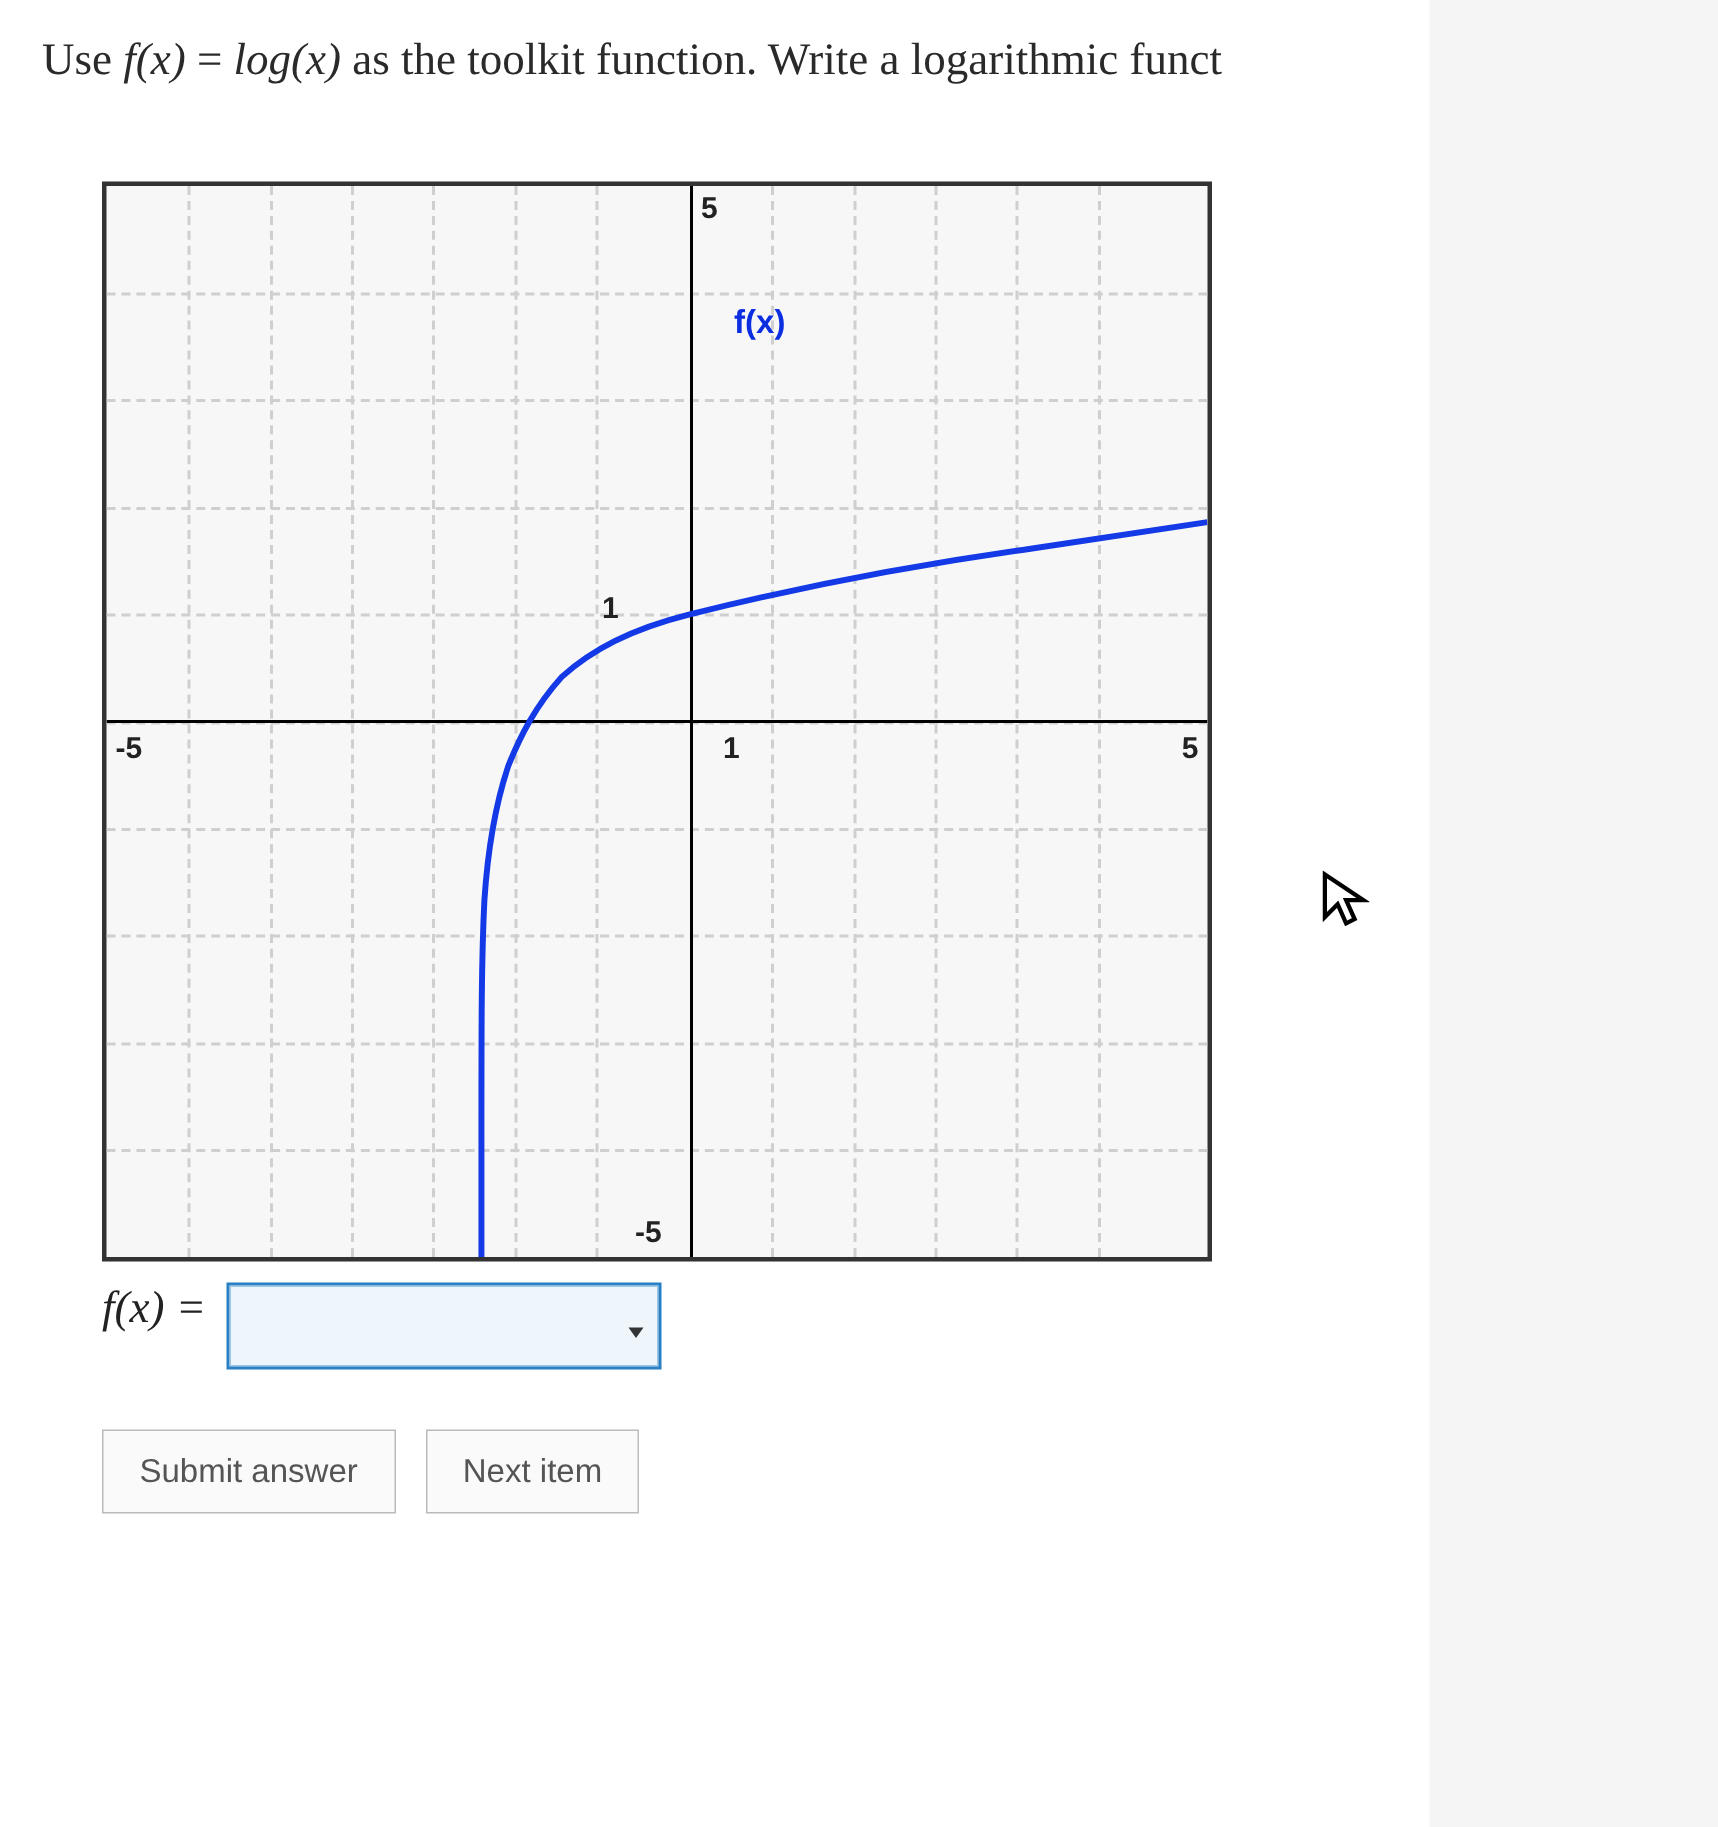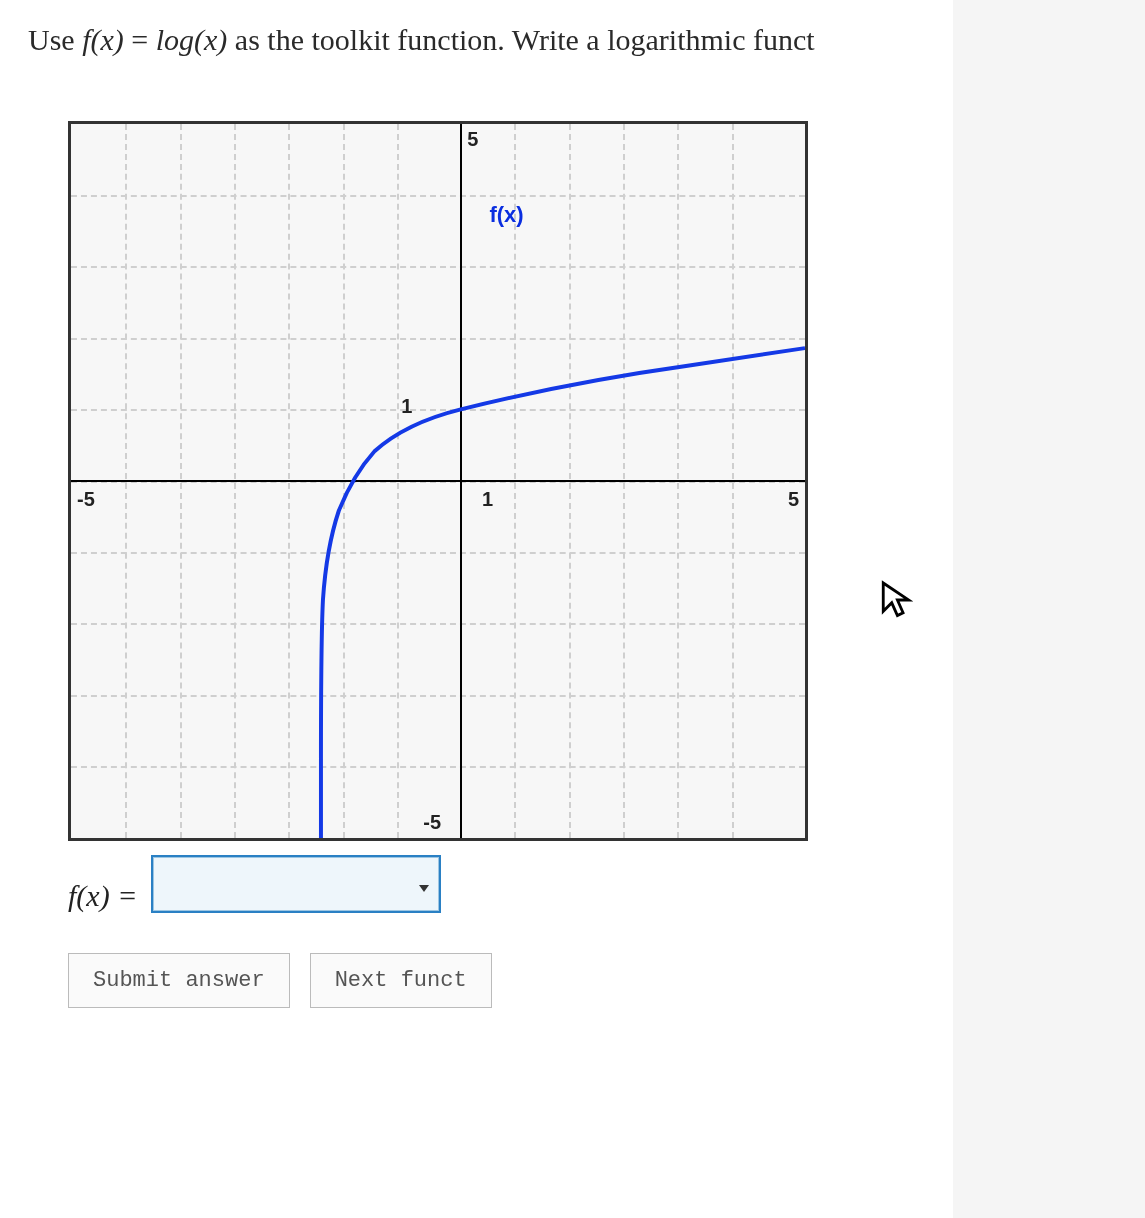--- a/index.html
+++ b/index.html
@@ -88,21 +88,21 @@
   }
 
   .enlarge-note {
     font-size: 28px;
     margin-top: 20px;
     color: #333;
   }
 
   .answer-row {
     display: flex;
-    align-items: flex-end;
+    align-items: flex-start;
     margin-top: 14px;
     font-size: 30px;
   }
   .answer-row .lhs {
     font-style: italic;
     font-family: Georgia, serif;
     margin-right: 6px;
   }
   .answer-input-wrap {
     position: relative;
@@ -141,21 +141,21 @@
     margin-left: 3px;
     margin-top: 10px;
   }
 
   .btn-row {
     margin-top: 40px;
     display: flex;
     gap: 20px;
   }
   .btn {
-    font-family: Liberation Mono, monospace;
+    font-family: Liberation Sans, sans-serif;
     font-size: 22px;
     color: #555;
     background: #fafafa;
     border: 1px solid #bbb;
     padding: 14px 24px;
     cursor: pointer;
   }
 
   .cursor-icon {
     position: absolute;
@@ -232,21 +232,21 @@
           <svg viewBox="0 0 24 24" fill="none" stroke="currentColor" stroke-width="2">
             <path d="M3 21l3.5-.8L20 6.7a2 2 0 0 0 0-2.8l-.9-.9a2 2 0 0 0-2.8 0L2.8 16.5 2 20z"></path>
           </svg>
         </span>
         <span class="tiny-tri"></span>
       </div>
     </div>
 
     <div class="btn-row">
       <button class="btn">Submit answer</button>
-      <button class="btn">Next funct</button>
+      <button class="btn">Next item</button>
     </div>
   </div>
 
   <div class="cursor-icon">
     <svg viewBox="0 0 24 28" fill="none" stroke="#000" stroke-width="2">
       <path d="M3 2 L3 22 L9 16 L13 25 L17 23 L13 14 L21 14 Z" fill="#fff"></path>
     </svg>
   </div>
 
 </div>

